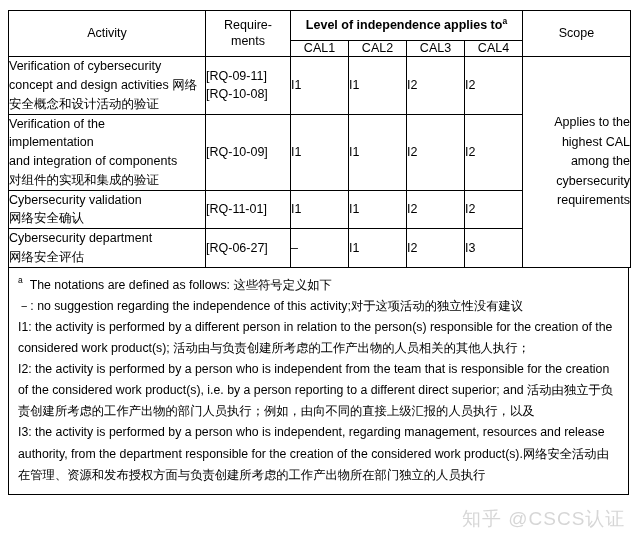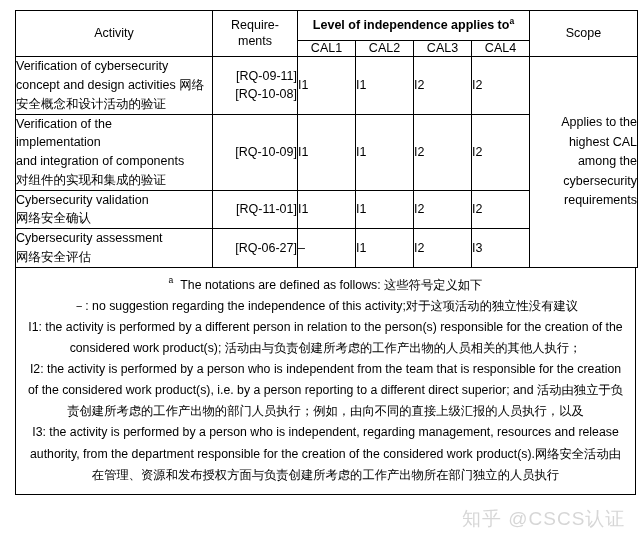--- a/index.html
+++ b/index.html
@@ -10,21 +10,21 @@
   body {
     width: 638px;
     height: 546px;
     font-family: "Liberation Sans", "DejaVu Sans", sans-serif;
     color: #000000;
     overflow: hidden;
     position: relative;
   }
   #page {
     position: absolute;
-    left: 15px;
+    left: 8px;
     top: 10px;
     width: 557px;
     box-sizing: border-box;
   }
   table.matrix {
     border-collapse: collapse;
     table-layout: fixed;
     width: 621px;
     border: 1px solid #000;
   }
@@ -49,21 +49,21 @@
     font-size: 12.5px;
     line-height: 1.5;
     padding: 7px 6px 7px 8px;
     text-align: left;
     vertical-align: top;
     margin-left: 43px;
   }
   .req-cell {
     font-size: 12.5px;
     line-height: 1.45;
-    text-align: right;
+    text-align: left;
     vertical-align: middle;
     padding: 4px 3px;
   }
   .cal-cell {
     font-size: 12.5px;
     text-align: left;
     vertical-align: middle;
     padding: 4px 2px;
   }
   .scope-cell {
@@ -84,21 +84,20 @@
     width: 621px;
     box-sizing: border-box;
     padding: 7px 9px 8px 9px;
     font-size: 12.3px;
     line-height: 1.72;
     text-align: left;
   }
   .notes .line {
     display: block;
     white-space: normal;
-    text-align: center;
   }
   .notes .marker {
     font-size: 8.5px;
     vertical-align: super;
     line-height: 0;
     margin-right: 7px;
   }
   .watermark {
     position: absolute;
     left: 462px;
@@ -192,21 +191,21 @@
           <span>[RQ-11-01]</span>
         </td>
         <td class="cal-cell">I1</td>
         <td class="cal-cell">I1</td>
         <td class="cal-cell">I2</td>
         <td class="cal-cell">I2</td>
       </tr>
 
       <tr>
         <td class="act-cell">
-          <span>Cybersecurity assessment</span><br>
+          <span>Cybersecurity department</span><br>
           <span>网络安全评估</span>
         </td>
         <td class="req-cell">
           <span>[RQ-06-27]</span>
         </td>
         <td class="cal-cell">–</td>
         <td class="cal-cell">I1</td>
         <td class="cal-cell">I2</td>
         <td class="cal-cell">I3</td>
       </tr>

